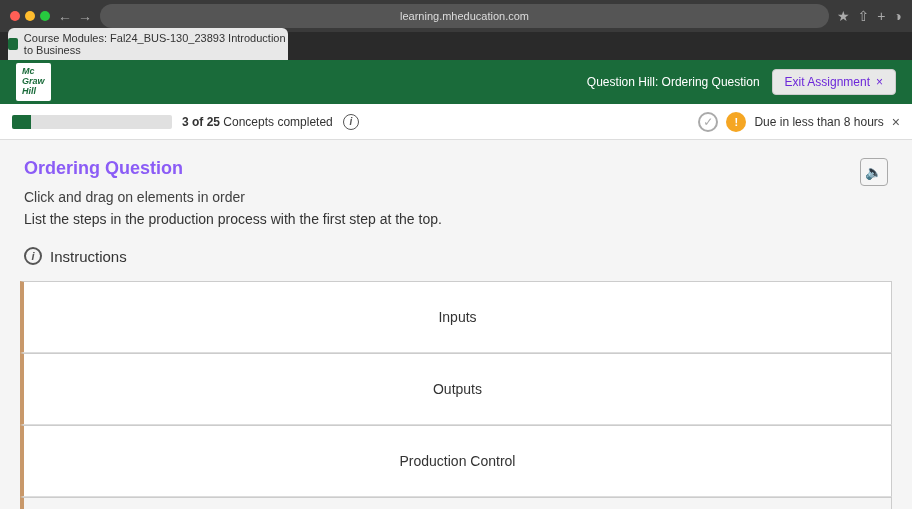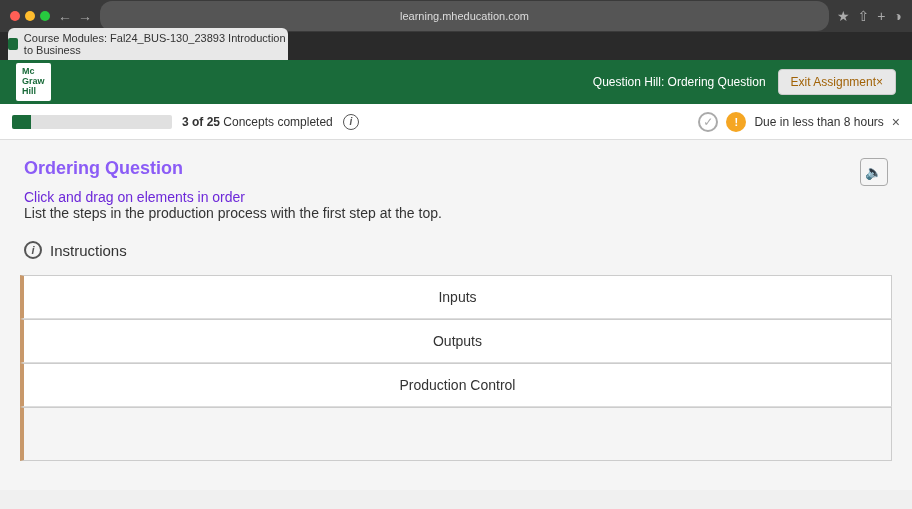--- a/index.html
+++ b/index.html
@@ -39,21 +39,21 @@
       align-items: center;
     }
     .nav-arrow {
       color: #aaa;
       font-size: 14px;
       cursor: pointer;
     }
     .address-bar {
       background: #555;
       border-radius: 12px;
-      height: 30px;
+      height: 24px;
       flex: 1;
       display: flex;
       align-items: center;
       justify-content: center;
       color: #ddd;
       font-size: 11px;
     }
     .browser-icons {
       display: flex;
       gap: 8px;
@@ -98,20 +98,21 @@
       display: flex;
       align-items: center;
       justify-content: space-between;
       padding: 0 16px;
     }
     .logo-block {
       background: #fff;
       padding: 4px 6px;
       border-radius: 2px;
       line-height: 1.1;
+      font-style: italic;
     }
     .logo-block span {
       display: block;
       font-size: 9px;
       font-weight: bold;
       color: #1a6b3a;
       line-height: 1.1;
     }
     .header-right {
       display: flex;
@@ -121,24 +122,25 @@
     .question-mode {
       color: #fff;
       font-size: 12px;
     }
     .exit-btn {
       background: #e8e8e8;
       border: 1px solid #ccc;
       border-radius: 4px;
       padding: 5px 12px;
       font-size: 12px;
-      color: #a16207;
+      color: #6d28d9;
       cursor: pointer;
       display: flex;
       align-items: center;
+      gap: 6px;
     }
 
     
     .progress-bar-area {
       background: #fff;
       height: 36px;
       display: flex;
       align-items: center;
       padding: 0 12px;
       border-bottom: 1px solid #ddd;
@@ -221,21 +223,22 @@
       position: relative;
     }
     .question-title {
       font-size: 18px;
       font-weight: bold;
       color: #8b5cf6;
       margin-bottom: 10px;
     }
     .instruction-text {
       font-size: 14px;
-      color: #6d28d9;
+      color: #404040;
+      margin-bottom: 6px;
     }
     .instruction-text2 {
       font-size: 14px;
       color: #333;
       margin-bottom: 20px;
     }
     .instructions-row {
       display: flex;
       align-items: center;
       gap: 8px;
@@ -263,21 +266,21 @@
     
     .drag-items {
       display: flex;
       flex-direction: column;
       gap: 0;
       margin: 0 -4px;
     }
     .drag-item {
       background: #fff;
       border: 1px solid #ccc;
-      height: 44px;
+      height: 72px;
       display: flex;
       align-items: center;
       justify-content: center;
       font-size: 14px;
       color: #333;
       cursor: grab;
       border-left: 4px solid #c8986a;
       margin-bottom: 0;
     }
     .drag-item:not(:last-child) {

